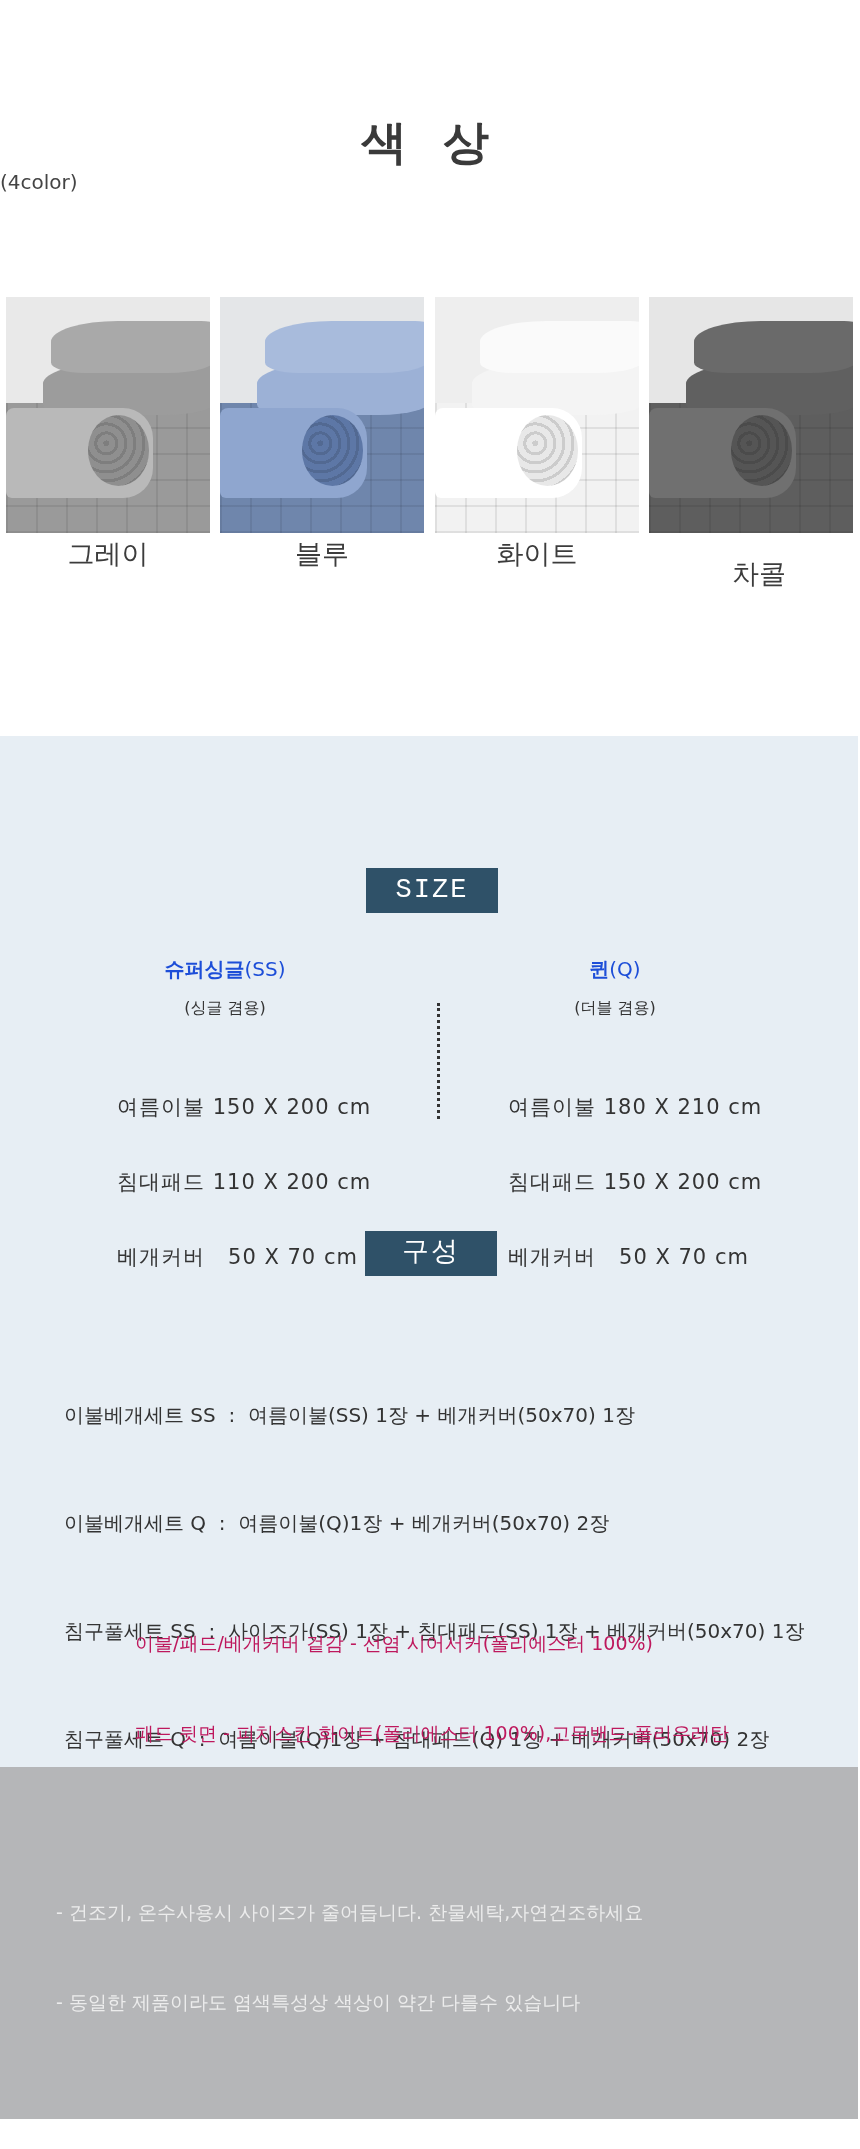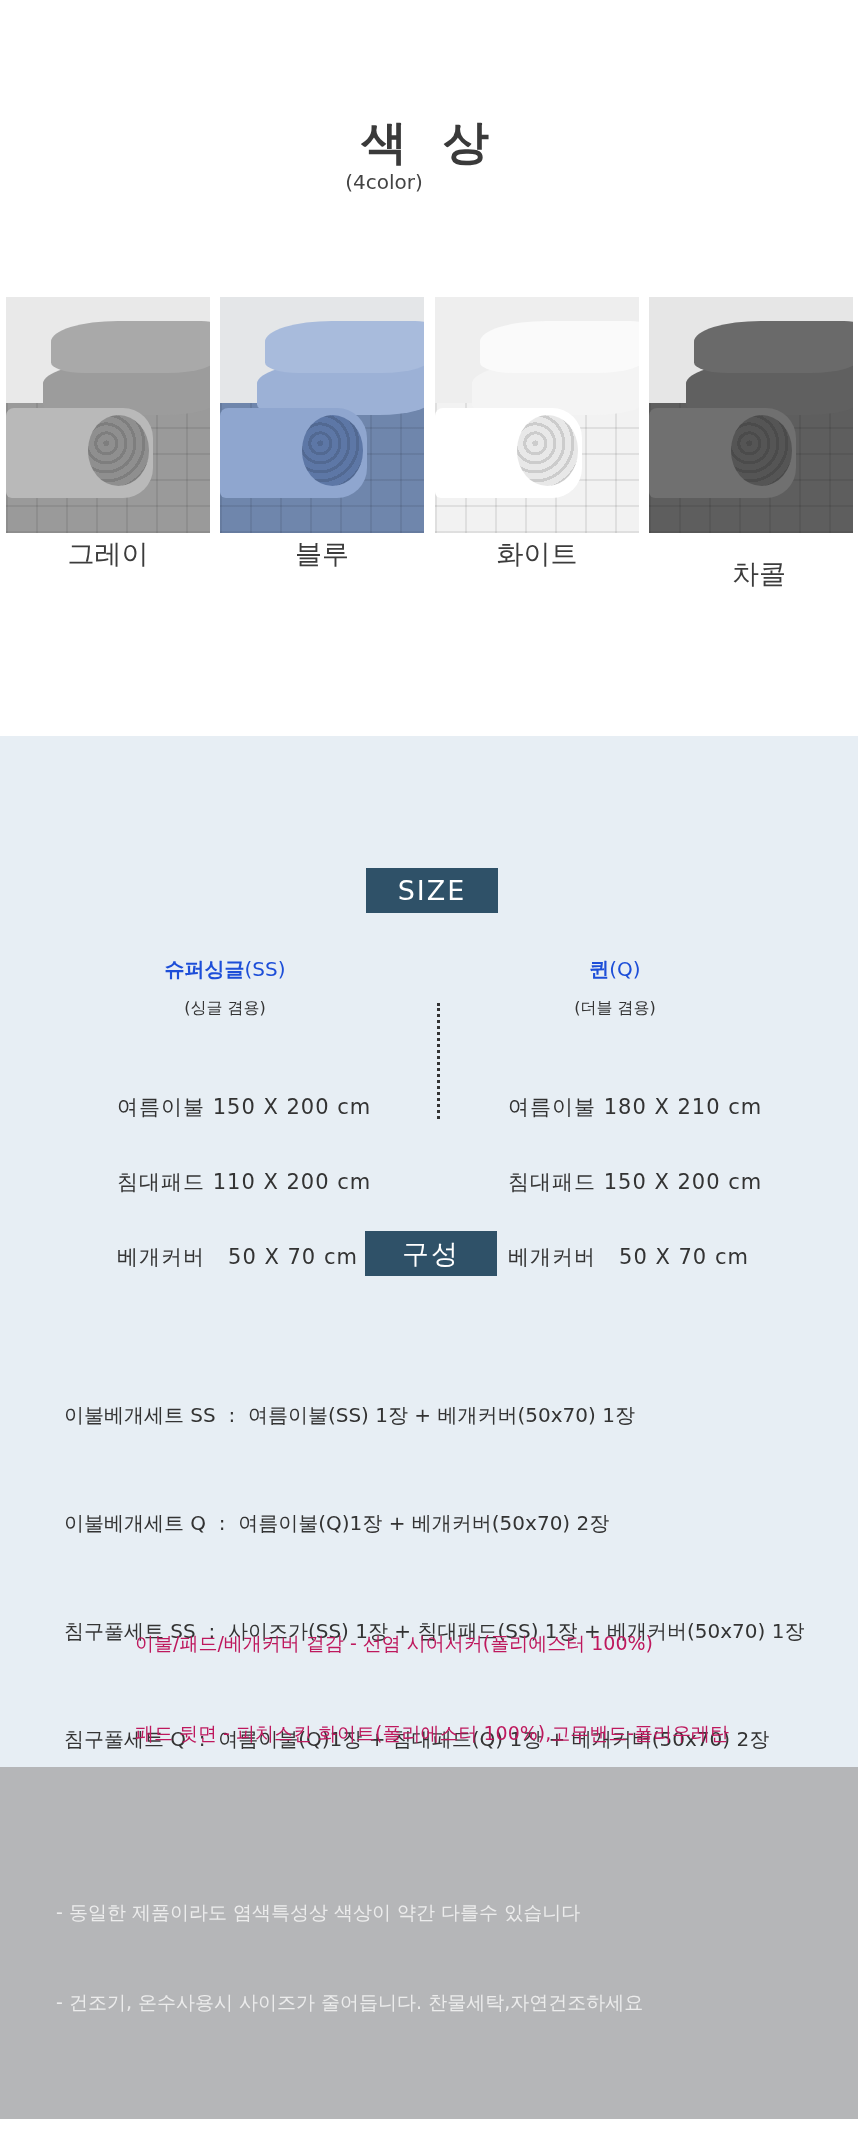--- a/index.html
+++ b/index.html
@@ -3,40 +3,40 @@
   <meta charset="utf-8">
   <style>
     * { box-sizing: border-box; margin: 0; padding: 0; }
     html, body { width: 860px; background: #ffffff; }
     body { position: relative; height: 2149px; font-family: "DejaVu Sans", "Liberation Sans", sans-serif; color: #333; overflow: hidden; }
 
     .abs { position: absolute; }
 
     
     .color-title { left: 0; width: 860px; top: 112px; text-align: center; font-size: 46px; font-weight: bold; color: #3a3a3a; letter-spacing: 10px; }
-    .color-sub { left: 0; width: 768px; top: 170px; text-align: center; font-size: 20px; color: #444; }
+    .color-sub { left: 0; width: 768px; top: 170px; text-align: left; font-size: 20px; color: #444; }
 
     .swatch { top: 297px; width: 204px; height: 236px; overflow: hidden; }
     .swatch-label { top: 536px; width: 204px; text-align: center; font-size: 27px; color: #3c3c3c; font-weight: normal; }
 
     
     .photo { position: relative; width: 100%; height: 100%; }
     .photo .wall { position: absolute; left: 0; top: 0; width: 100%; height: 60%; }
     .photo .bed { position: absolute; left: 0; top: 45%; width: 100%; height: 55%;
       background-image: repeating-linear-gradient(90deg, rgba(0,0,0,0.08) 0 2px, transparent 2px 30px),
                         repeating-linear-gradient(0deg, rgba(0,0,0,0.08) 0 2px, transparent 2px 26px); }
     .photo .pillow1 { position: absolute; left: 22%; top: 10%; width: 82%; height: 22%; border-radius: 40% 10% 30% 20%; }
     .photo .pillow2 { position: absolute; left: 18%; top: 28%; width: 86%; height: 22%; border-radius: 40% 10% 30% 20%; }
     .photo .quilt { position: absolute; left: 0; top: 47%; width: 72%; height: 38%; border-radius: 8px 30px 30px 6px; }
     .photo .ruffle { position: absolute; left: 40%; top: 50%; width: 30%; height: 30%; border-radius: 50%;
       background-image: repeating-radial-gradient(circle at 30% 40%, rgba(0,0,0,0.12) 0 3px, transparent 3px 9px); }
 
     
     .info-bg { left: 0; top: 736px; width: 858px; height: 1031px; background: #e7eef4; }
-    .tag-box { left: 366px; width: 132px; height: 45px; background: #2f5168; color: #ffffff; text-align: center; font-size: 27px; line-height: 45px; letter-spacing: 2px; }
+    .tag-box { left: 366px; width: 132px; height: 45px; background: #2f5168; color: #ffffff; text-align: center; font-size: 27px; line-height: 45px; letter-spacing: 2px; font-family: Liberation Mono, monospace; }
     .size-head { font-size: 20px; color: #1d4ed8; text-align: center; }
     .size-head b { font-weight: bold; }
     .size-sub { font-size: 16px; color: #333; text-align: center; }
     .size-lines { font-size: 21px; color: #333; line-height: 25px; letter-spacing: 1px; white-space: pre; }
     .divider { left: 437px; top: 1003px; width: 0; height: 116px; border-left: 3px dotted #333; }
 
     .comp-lines { left: 64px; top: 1325px; font-size: 20px; color: #333; line-height: 36px; white-space: pre; }
     .material-lines { left: 135px; top: 1568px; font-size: 19px; color: #be185d; line-height: 30px; white-space: pre; }
 
     
@@ -134,17 +134,17 @@
 
 <div class="abs material-lines">
   <div>이불/패드/베개커버 겉감 - 선염 시어서커(폴리에스터 100%)</div>
   <div>패드 뒷면 - 피치스킨 화이트(폴리에스터 100%),고무밴드-폴리우레탄</div>
   <div>충  전  재 - 열처리 LM솜(폴리에스터 100%)</div>
   <div>제  조  사 - 한국 / 미담</div>
 </div>
 
 <div class="abs notice-bg"></div>
 <div class="abs notice-lines">
+  <div>- 건조기, 온수사용시 사이즈가 줄어듭니다. 찬물세탁,자연건조하세요</div>
   <div>- 동일한 제품이라도 염색특성상 색상이 약간 다를수 있습니다</div>
-  <div>- 건조기, 온수사용시 사이즈가 줄어듭니다. 찬물세탁,자연건조하세요</div>
   
   
 </div>
 
 </body></html>

